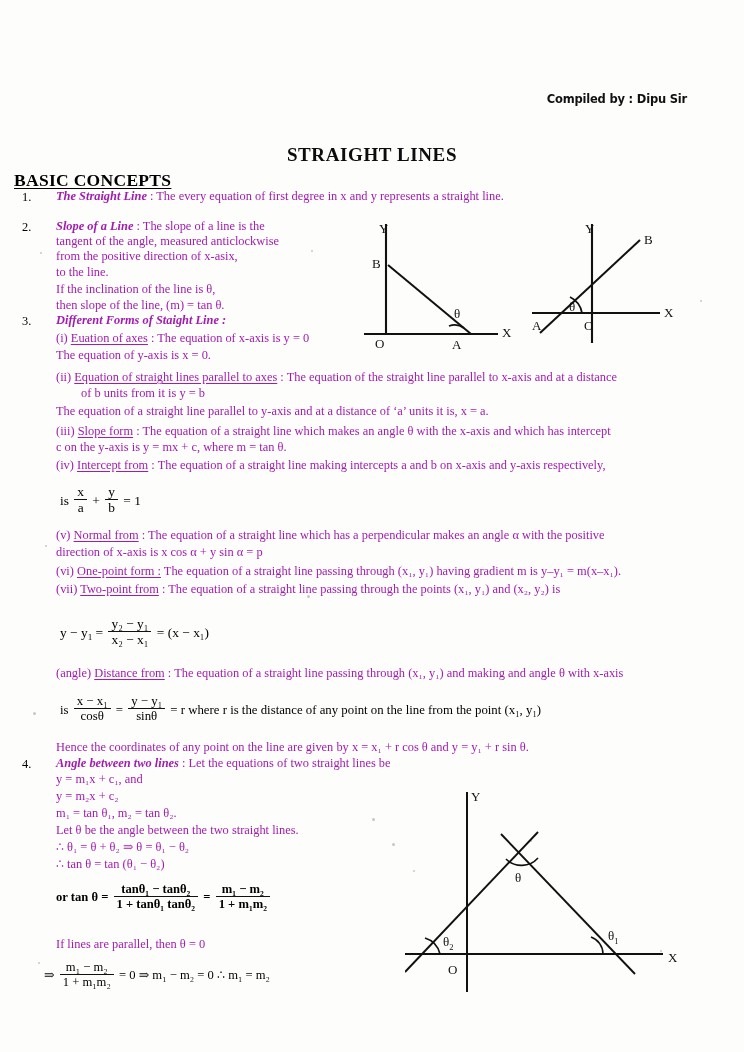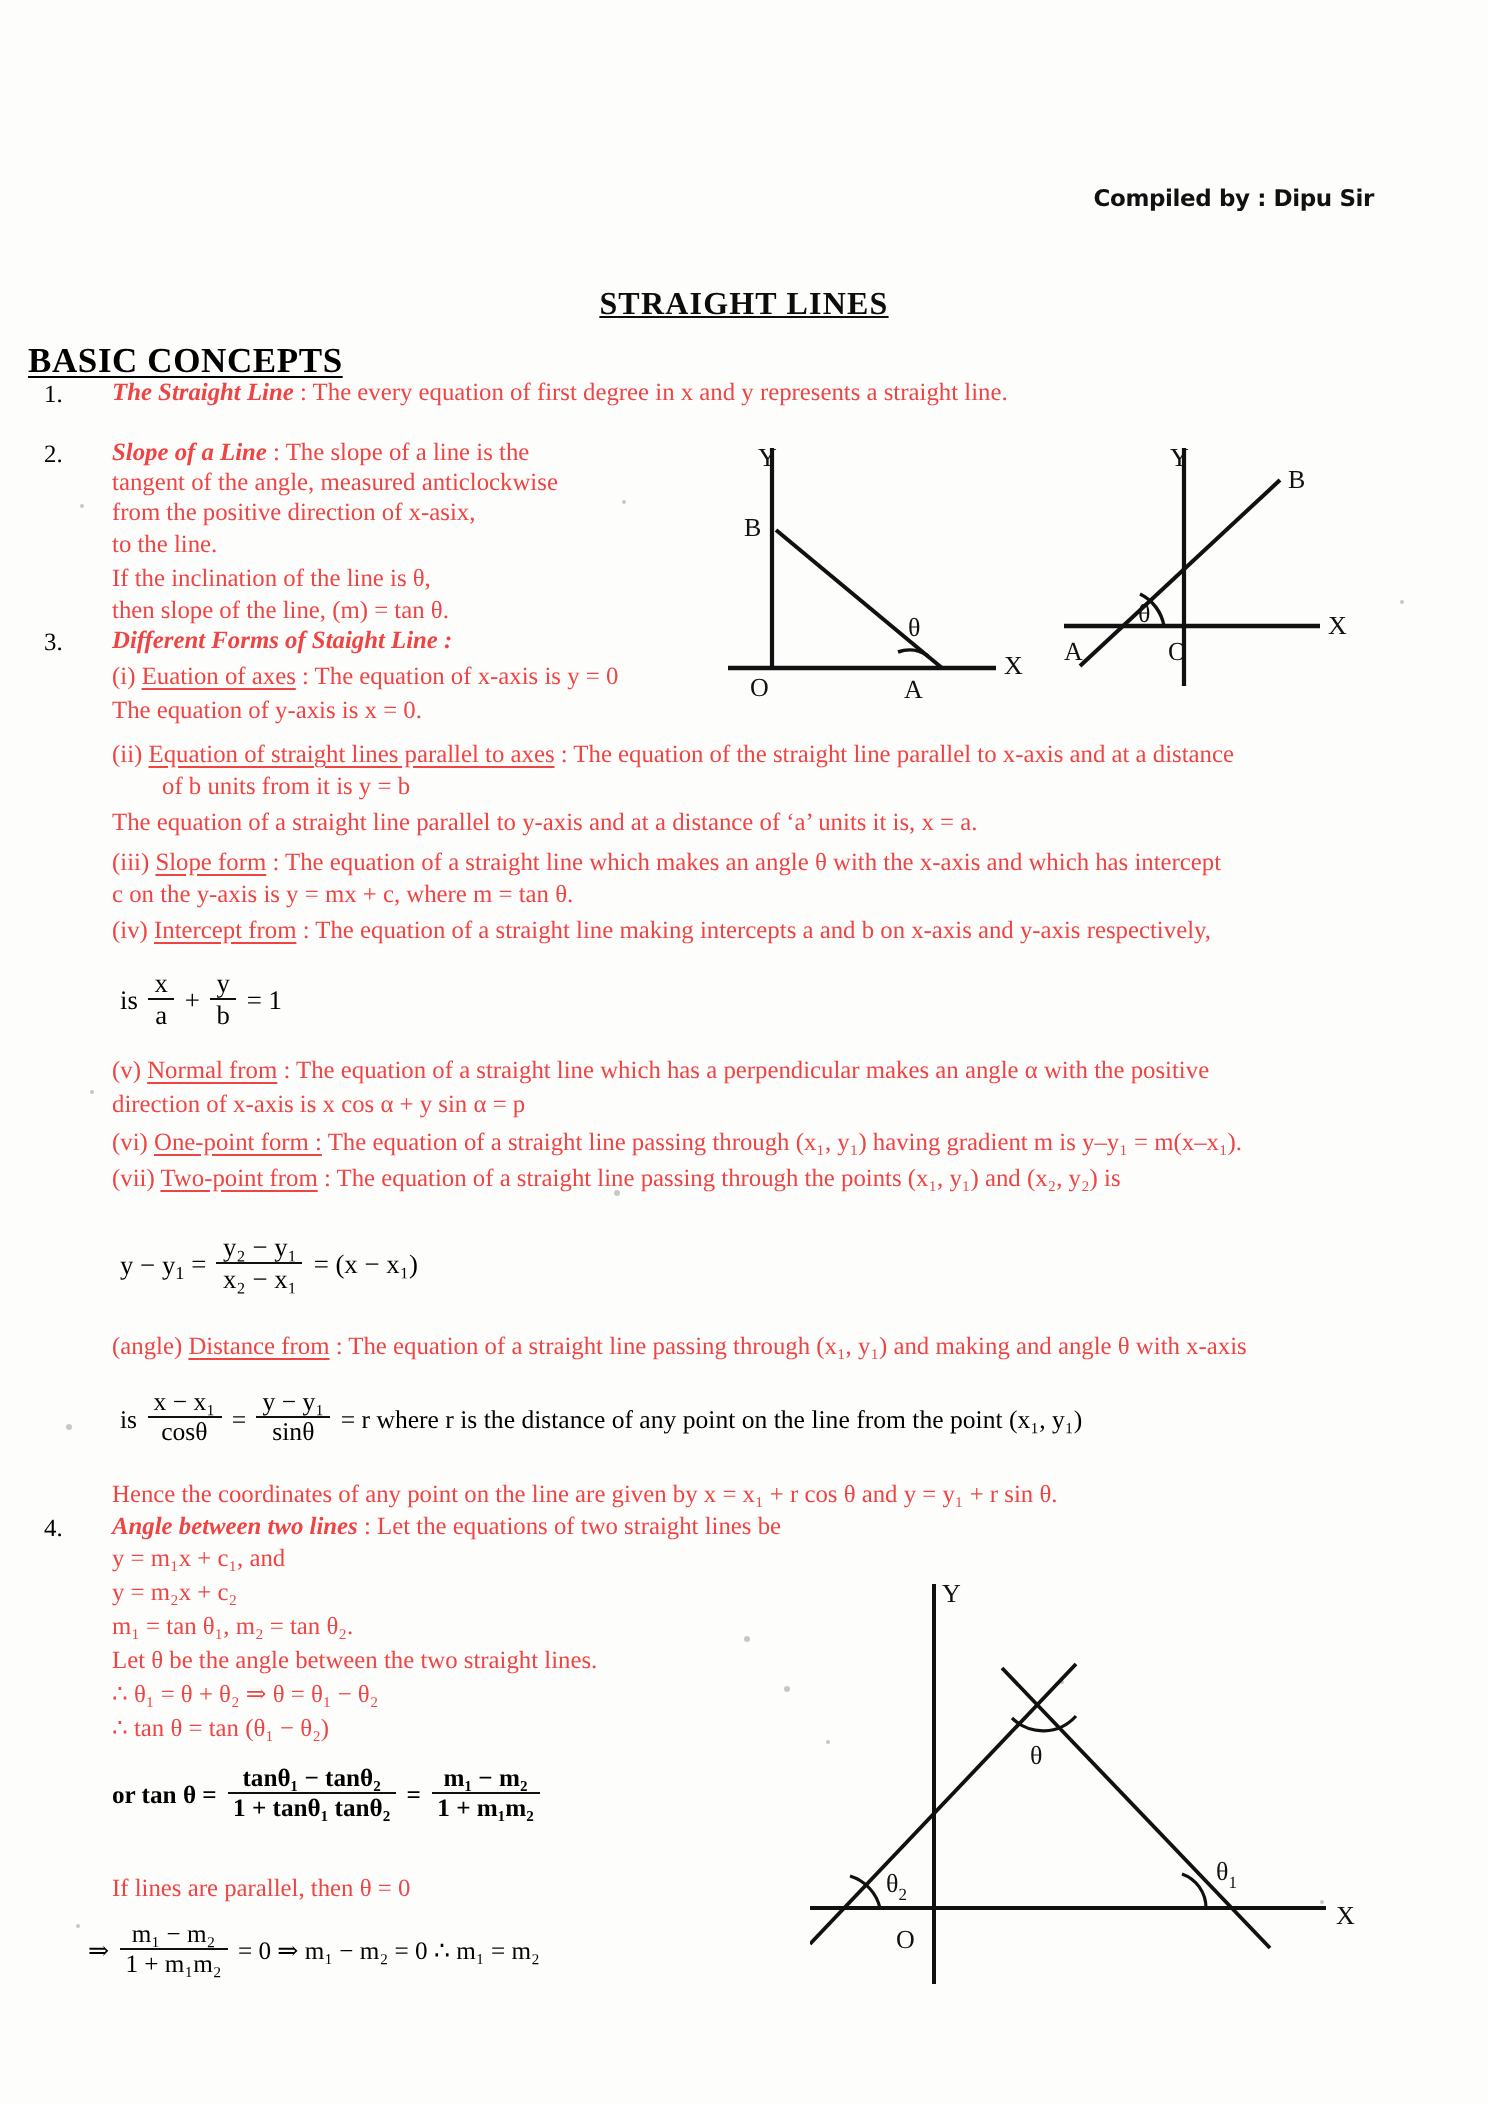--- a/index.html
+++ b/index.html
@@ -39,43 +39,42 @@
   }
 
   .doc-title {
     position: absolute;
     top: 144px;
     left: 0;
     width: 744px;
     text-align: center;
     font-family: "Liberation Serif", serif;
     font-weight: bold;
-    font-size: 16px;
+    font-size: 19px;
     letter-spacing: 0.6px;
     color: #0d0d0d;
-    text-decoration: underline;
   }
 
   .section-head {
     position: absolute;
     top: 170px;
     left: 14px;
     font-family: "Liberation Serif", serif;
     font-weight: bold;
     font-size: 17.5px;
     text-decoration: underline;
     text-underline-offset: 2px;
     letter-spacing: 0.3px;
   }
 
   .body-text {
     position: absolute;
     font-size: 12.4px;
     line-height: 15.4px;
-    color: #ef4444;
+    color: #a21caf;
   }
   .num {
     position: absolute;
     font-size: 12.4px;
   }
   .lead {
     font-weight: bold;
     font-style: italic;
   }
   .u { text-decoration: underline; text-underline-offset: 1.5px; }

